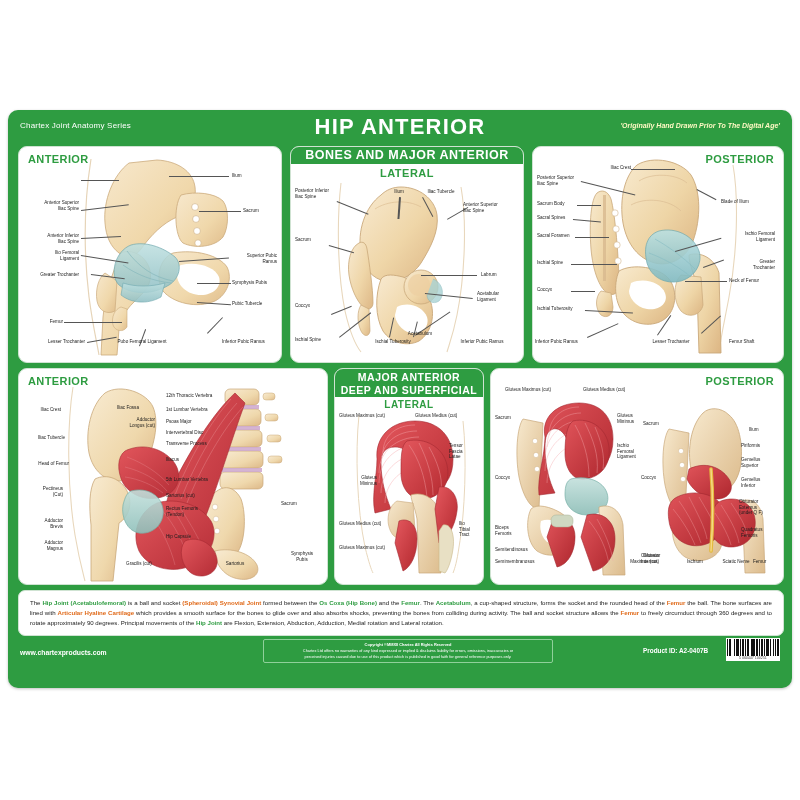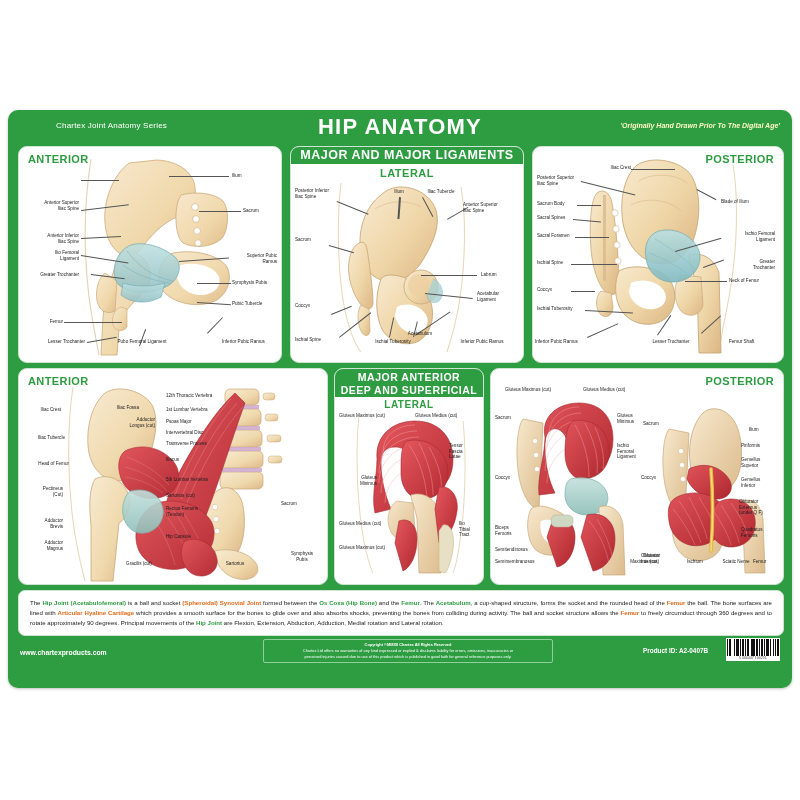--- a/index.html
+++ b/index.html
@@ -10,21 +10,21 @@
   }
   .poster{
     position:absolute;left:8px;top:110px;width:784px;height:578px;
     background:#2e9c41;border-radius:10px;
     box-shadow:0 1px 3px rgba(0,0,0,.25);
   }
   
   .topbar{position:relative;height:34px;}
   .series{
     position:absolute;left:12px;top:11px;color:#ffffff;
-    font-size:8px;letter-spacing:.2px;white-space:nowrap;margin-left:36px;
+    font-size:8px;letter-spacing:.2px;white-space:nowrap;
   }
   .maintitle{
     position:absolute;left:0;right:0;top:4px;text-align:center;
     color:#ffffff;font-size:22px;font-weight:bold;letter-spacing:1.2px;
   }
   .tagline{
     position:absolute;right:12px;top:12px;color:#fff9c4;
     font-size:7px;font-style:italic;font-weight:bold;white-space:nowrap;
   }
   
@@ -90,21 +90,21 @@
   .barcode .bars i{display:block;height:100%;background:#111;}
   .barcode .bnum{font-size:3px;text-align:center;color:#111;letter-spacing:.3px;}
 </style>
 </head>
 <body>
 
 <div class="poster">
 
   <div class="topbar">
     <div class="series">Chartex Joint Anatomy Series</div>
-    <div class="maintitle">HIP ANATOMY</div>
+    <div class="maintitle">HIP ANTERIOR</div>
     <div class="tagline">'Originally Hand Drawn Prior To The Digital Age'</div>
   </div>
 
   <div class="panel" style="left:10px;top:36px;width:262px;height:215px;">
     <div class="ptitle left">ANTERIOR</div>
 
     <div class="art" style="left:58px;top:10px;">
       <svg width="180" height="200" viewBox="0 0 180 200">
         <defs>
           <linearGradient id="bn1" x1="0" y1="0" x2="1" y2="1">
@@ -180,21 +180,21 @@
     <div class="lbl" style="left:224px;top:61px;width:38px;">Sacrum</div>
     <div class="lbl r" style="left:206px;top:106px;width:52px;">Superior Pubic
 Ramus</div>
     <div class="lbl" style="left:213px;top:133px;width:50px;">Symphysis Pubis</div>
     <div class="lbl" style="left:213px;top:154px;width:48px;">Pubic Tubercle</div>
     <div class="lbl" style="left:203px;top:192px;width:58px;">Inferior Pubic Ramus</div>
     <div class="lbl c" style="left:88px;top:192px;width:70px;">Pubo Femoral Ligament</div>
   </div>
 
   <div class="panel" style="left:282px;top:36px;width:232px;height:215px;">
-    <div class="greenhdr" style="height:17px;line-height:17px;font-size:12.5px;">MAJOR AND MAJOR LIGAMENTS</div>
+    <div class="greenhdr" style="height:17px;line-height:17px;font-size:12.5px;">BONES AND MAJOR ANTERIOR</div>
     <div class="sublateral" style="top:20px;">LATERAL</div>
 
     <div class="art" style="left:44px;top:34px;">
       <svg width="150" height="172" viewBox="0 0 150 172">
         <defs>
           <linearGradient id="bn2" x1="0" y1="0" x2="1" y2="1">
             <stop offset="0%" stop-color="#f8ead1"></stop>
               <stop offset="55%" stop-color="#efd6a8"></stop>
             <stop offset="100%" stop-color="#ddb786"></stop>
           </linearGradient>

